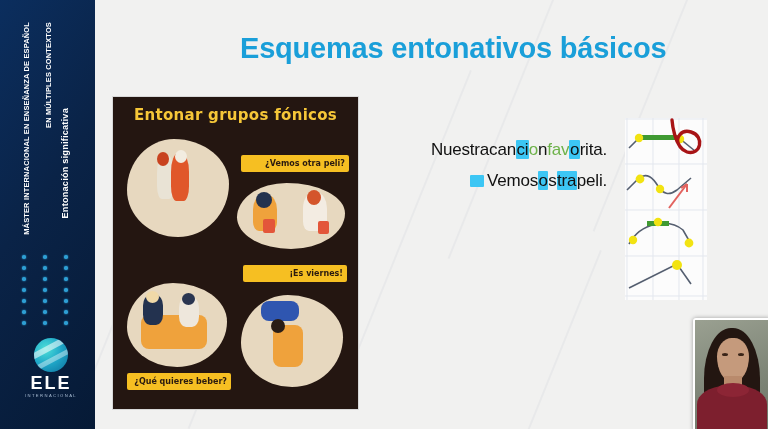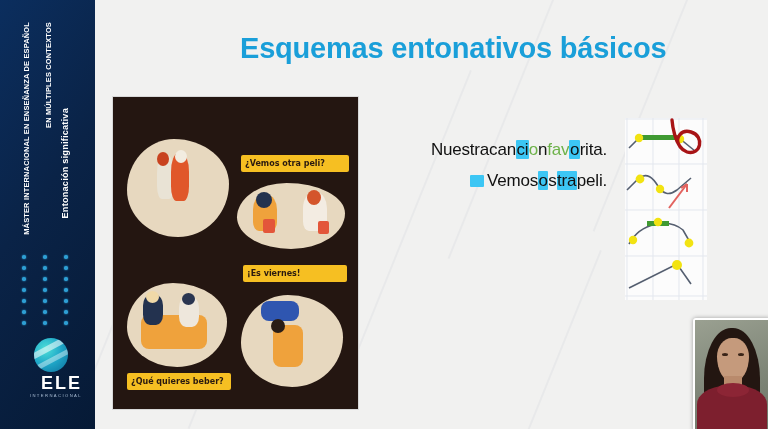--- a/index.html
+++ b/index.html
@@ -38,21 +38,21 @@
   }
   .vtext.line1{left:22px;top:22px;font-size:7.4px;font-weight:700;line-height:9px;
     max-height:250px;}
   .vtext.line2{left:44px;top:22px;font-size:7.4px;font-weight:700;}
   .vtext.line3{left:60px;top:108px;font-size:9.2px;font-weight:700;color:#fdfdfd;}
 
   .dots{position:absolute;left:22px;top:255px;width:52px;height:72px;}
   .dots span{position:absolute;width:3.6px;height:3.6px;border-radius:50%;
     background:#2e9fd4;box-shadow:0 0 2px #2e9fd4;}
 
-  .logo{position:absolute;left:20px;top:338px;width:62px;text-align:right;}
+  .logo{position:absolute;left:20px;top:338px;width:62px;text-align:center;}
   .globe{width:34px;height:34px;margin:0 auto;border-radius:50%;
     background:radial-gradient(circle at 34% 32%,#4de0d8 0%, #1fa7c8 48%, #0d6f9c 100%);
     position:relative;overflow:hidden;}
   .globe::before{content:"";position:absolute;left:-6px;top:6px;width:46px;height:6px;
     background:rgba(255,255,255,.55);transform:rotate(-28deg);border-radius:4px;}
   .globe::after{content:"";position:absolute;left:-6px;top:20px;width:46px;height:5px;
     background:rgba(255,255,255,.40);transform:rotate(-28deg);border-radius:4px;}
   .logo-word{font-size:18px;font-weight:700;color:#ffffff;letter-spacing:2px;
     margin-top:2px;line-height:19px;}
   .logo-sub{font-size:4.2px;letter-spacing:1.4px;color:#a9bdd4;margin-top:0px;}
@@ -71,21 +71,21 @@
     border:1px solid #d8d8d8;
     overflow:hidden;
   }
   .poster-title{
     position:absolute;left:0;right:0;top:9px;text-align:center;
     color:#f6c738;font-size:15px;font-weight:700;letter-spacing:.3px;
     font-family:"DejaVu Sans", sans-serif;
   }
   .blob{position:absolute;background:#e7d8bf;border-radius:46% 54% 50% 50%/52% 46% 54% 48%;}
   .tag{position:absolute;background:#f6bf22;color:#2a1a10;font-size:8px;
-    font-weight:700;text-align:left;border-radius:2px;line-height:11px;
+    font-weight:700;text-align:right;border-radius:2px;line-height:11px;
     padding:3px 4px;font-family:"DejaVu Sans", sans-serif;}
 
   
   .fig{position:absolute;border-radius:40%;}
 
   
   .phrases{
     position:absolute;left:362px;top:134px;width:245px;
     text-align:right;color:#111;
   }
@@ -175,20 +175,21 @@
     <div class="logo">
       <div class="globe"></div>
       <div class="logo-word">ELE</div>
       <div class="logo-sub">INTERNACIONAL</div>
     </div>
   </div>
 
   <div class="title">Esquemas entonativos básicos</div>
 
   <div class="poster">
+    <div class="poster-title">Entonar grupos fónicos</div>
 
     <div class="blob" style="left:14px;top:42px;width:102px;height:98px;"></div>
     <div class="fig" style="left:44px;top:58px;width:17px;height:44px;background:#e9e3d5;border-radius:40% 40% 30% 30%;"></div>
     <div class="fig" style="left:58px;top:56px;width:18px;height:48px;background:#e0572a;border-radius:40% 40% 30% 30%;"></div>
     <div class="fig" style="left:44px;top:55px;width:12px;height:14px;background:#c8421f;border-radius:50%;"></div>
     <div class="fig" style="left:62px;top:53px;width:12px;height:13px;background:#f2ece0;border-radius:50%;"></div>
 
     <div class="tag" style="left:128px;top:58px;width:100px;">¿Vemos otra peli?</div>
     <div class="blob" style="left:124px;top:86px;width:108px;height:66px;"></div>
     <div class="fig" style="left:140px;top:98px;width:24px;height:36px;background:#efa23c;border-radius:40% 40% 25% 25%;"></div>

